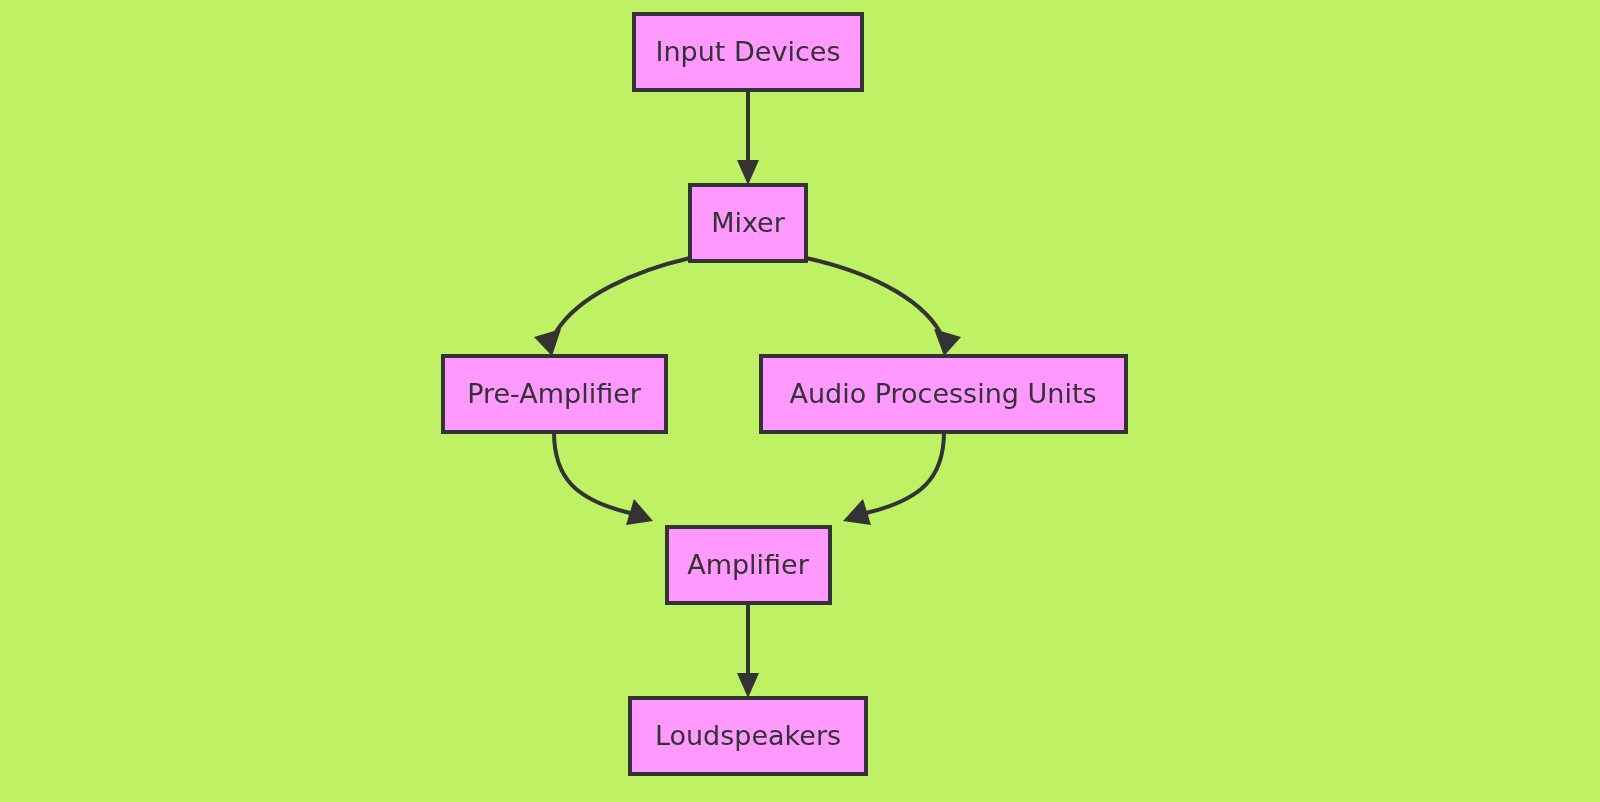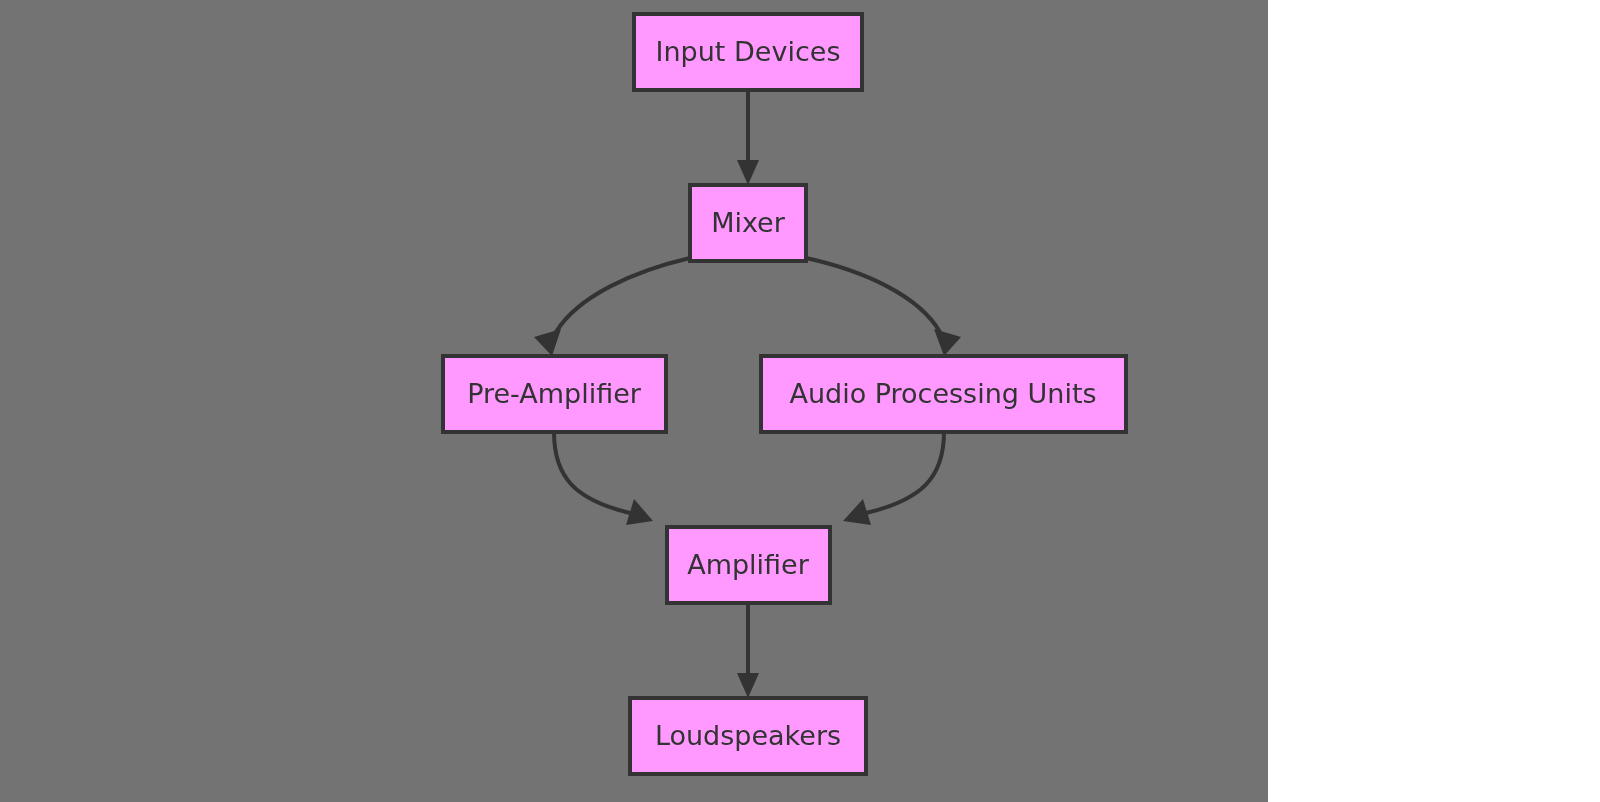--- a/index.html
+++ b/index.html
@@ -8,23 +8,23 @@
     background: #ffffff;
   }
   body {
     width: 1600px;
     height: 802px;
     overflow: hidden;
     font-family: "DejaVu Sans", sans-serif;
   }
   #flowchart-root {
     position: relative;
-    width: 1268px;
+    width: 1600px;
     height: 802px;
-    background: #737373;
+    background: #bef264;
   }
   svg.diagram-canvas {
     display: block;
     width: 1600px;
     height: 802px;
   }
   .node-rect {
     fill: #ff99ff;
     stroke: #333333;
     stroke-width: 4;

